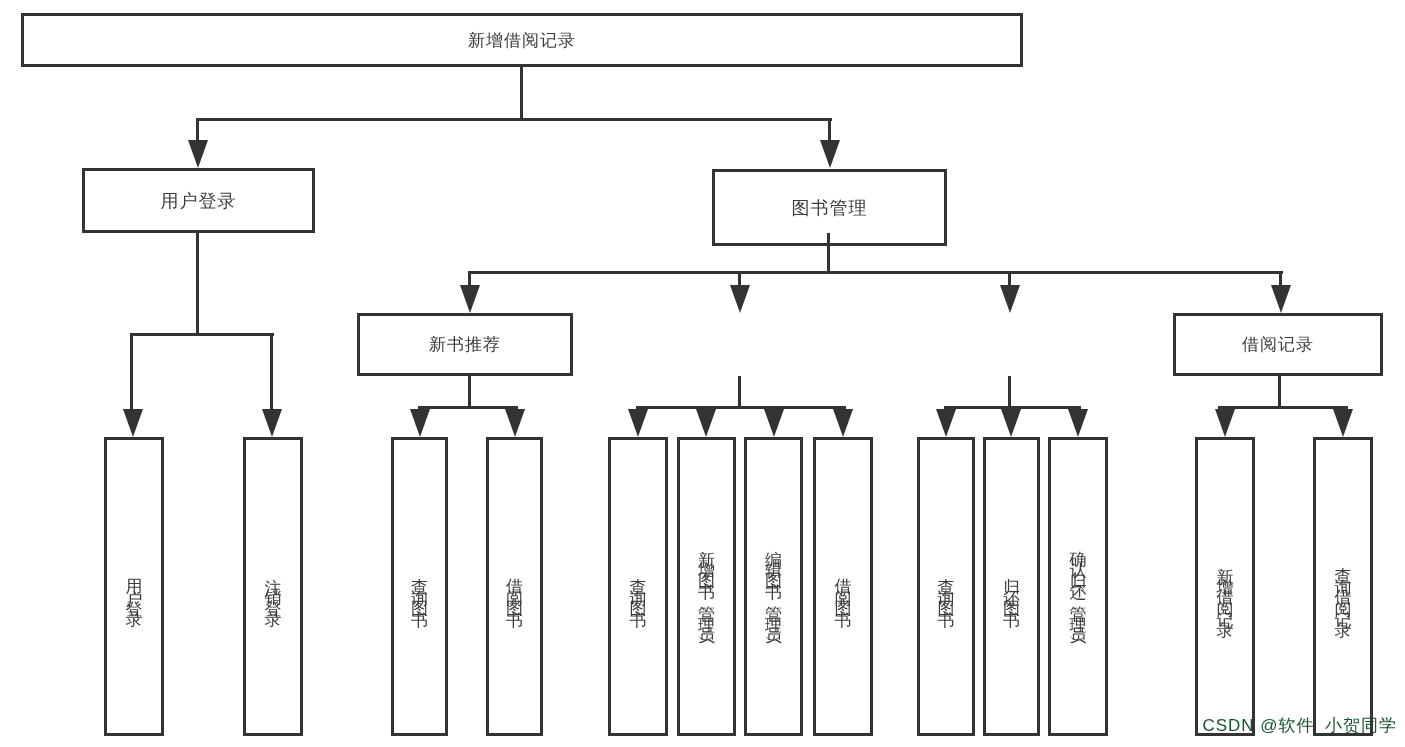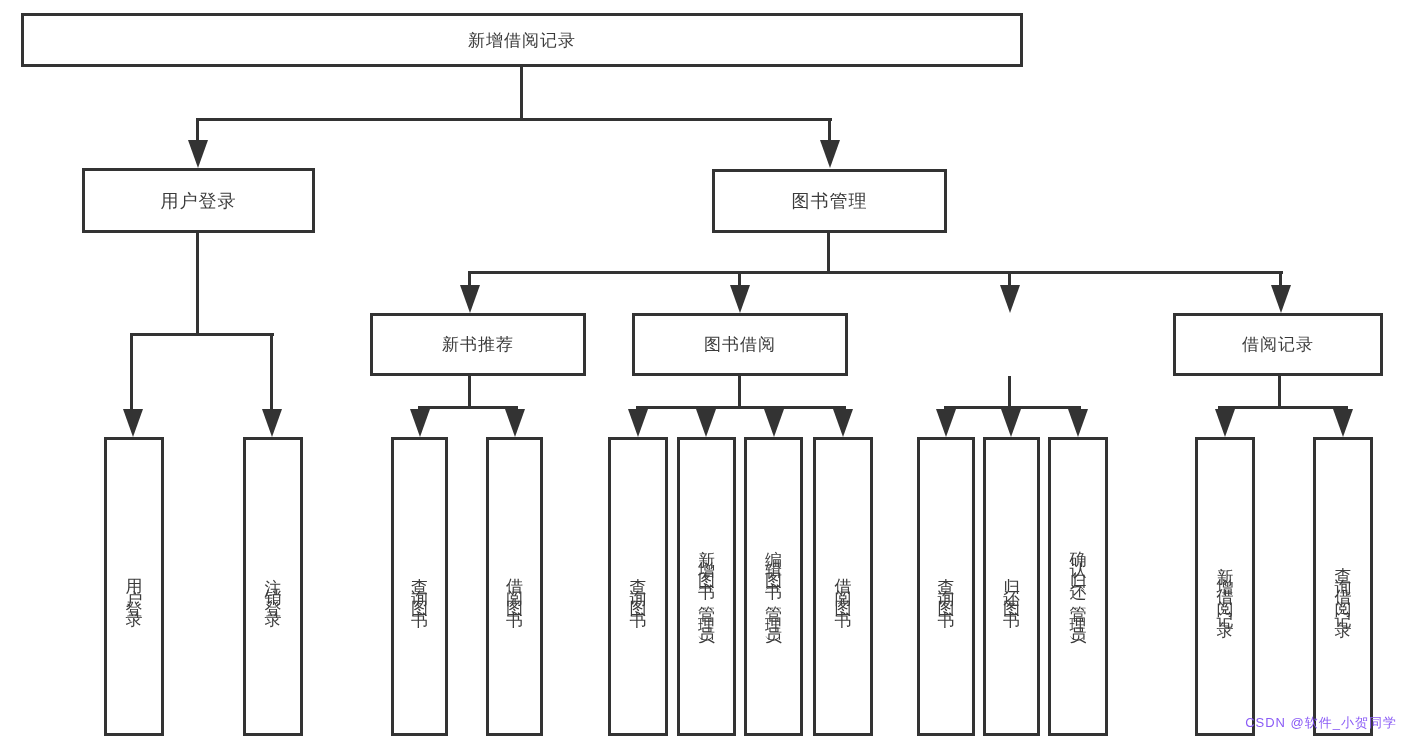--- a/index.html
+++ b/index.html
@@ -42,22 +42,22 @@
   .vline{width:3px;}
   .arrow{
     position:absolute;width:0;height:0;
     border-left:10px solid transparent;
     border-right:10px solid transparent;
     border-top:28px solid #333333;
   }
   .watermark{
     position:absolute;
     right:8px;top:714px;
-    font-size:13px;
-    color:#8b5cf6;
+    font-size:17px;
+    color:#14532d;
     letter-spacing:1px;
     z-index:5;
   }
 </style>
 </head>
 <body>
 
 <div id="stage">
 
   <div class="box" style="left:21px;top:13px;width:1002px;height:54px;font-size:17px;">
@@ -67,21 +67,21 @@
   <div class="vline" style="left:520px;top:67px;height:51px;"></div>
   <div class="hline" style="left:196px;top:118px;width:636px;"></div>
   <div class="vline" style="left:196px;top:118px;height:28px;"></div>
   <div class="vline" style="left:828px;top:118px;height:28px;"></div>
   <div class="arrow" style="left:188px;top:140px;"></div>
   <div class="arrow" style="left:820px;top:140px;"></div>
 
   <div class="box" style="left:82px;top:168px;width:233px;height:65px;">
     <span>用户登录</span>
   </div>
-  <div class="box" style="left:712px;top:169px;width:235px;height:64px;">
+  <div class="box" style="left:712px;top:169px;width:235px;height:77px;">
     <span>图书管理</span>
   </div>
 
   <div class="vline" style="left:196px;top:233px;height:100px;"></div>
   <div class="hline" style="left:130px;top:333px;width:144px;"></div>
   <div class="vline" style="left:130px;top:333px;height:78px;"></div>
   <div class="vline" style="left:270px;top:333px;height:78px;"></div>
   <div class="arrow" style="left:123px;top:409px;"></div>
   <div class="arrow" style="left:262px;top:409px;"></div>
 
@@ -89,25 +89,22 @@
   <div class="hline" style="left:468px;top:271px;width:815px;"></div>
   <div class="vline" style="left:468px;top:271px;height:18px;"></div>
   <div class="vline" style="left:738px;top:271px;height:18px;"></div>
   <div class="vline" style="left:1008px;top:271px;height:18px;"></div>
   <div class="vline" style="left:1279px;top:271px;height:18px;"></div>
   <div class="arrow" style="left:460px;top:285px;"></div>
   <div class="arrow" style="left:730px;top:285px;"></div>
   <div class="arrow" style="left:1000px;top:285px;"></div>
   <div class="arrow" style="left:1271px;top:285px;"></div>
 
-  <div class="box" style="left:370px;top:313px;width:216px;height:63px;font-size:17px;">
+  <div class="box" style="left:357px;top:313px;width:216px;height:63px;font-size:17px;">
     <span>新书推荐</span>
-  </div>
-  <div class="box" style="left:632px;top:313px;width:216px;height:63px;font-size:17px;">
-    <span>图书借阅</span>
   </div>
   <div class="box" style="left:1173px;top:313px;width:210px;height:63px;font-size:17px;">
     <span>借阅记录</span>
   </div>
 
   <div class="vline" style="left:468px;top:376px;height:30px;"></div>
   <div class="hline" style="left:418px;top:406px;width:100px;"></div>
   <div class="arrow" style="left:410px;top:409px;"></div>
   <div class="arrow" style="left:505px;top:409px;"></div>
 

